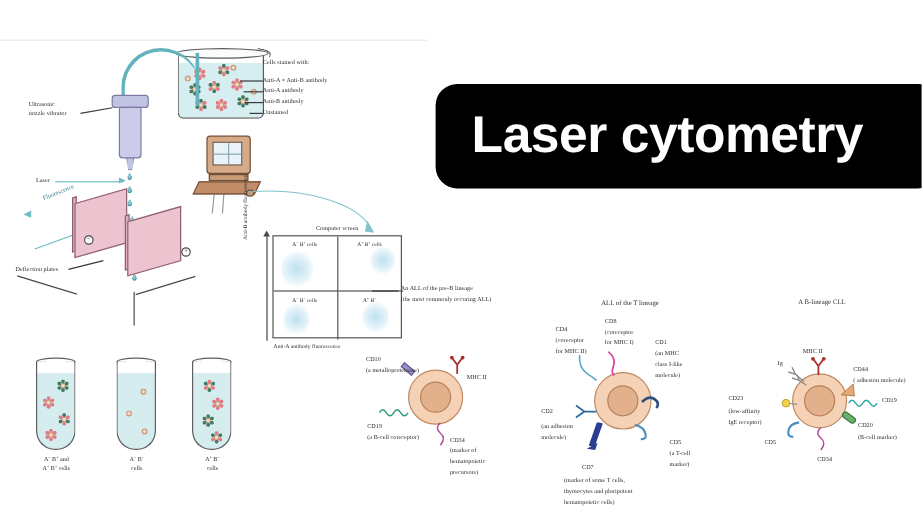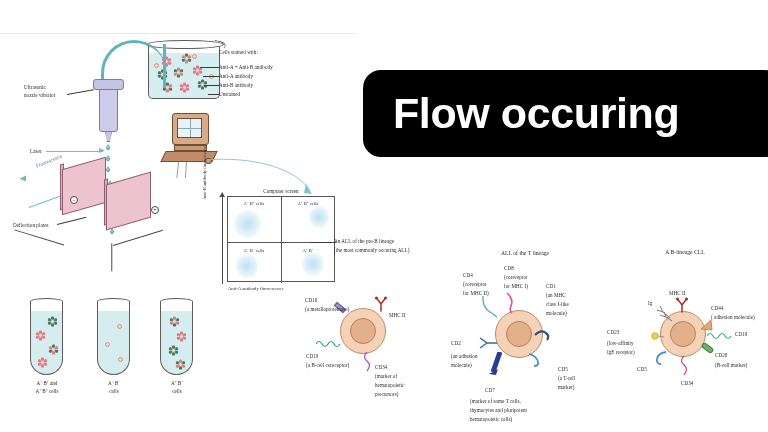--- a/index.html
+++ b/index.html
@@ -293,21 +293,21 @@
   .squig { position: absolute; }
 </style>
 </head>
 <body>
 
 <div id="canvas">
 
   <div class="top-rule"></div>
 
   <div id="title-badge">
-    <div id="title-text">Flow occuring</div>
+    <div id="title-text">Laser cytometry</div>
   </div>
 
   <div id="beaker"></div>
   <div id="beaker-rim"></div>
   <div id="beaker-spout"></div>
 
   <div class="cell-b" style="left:162px;top:57px">
     <div class="cell-core"></div>
     <div class="spike sp-red" style="transform:translate(0,-3.6px)"></div>
     <div class="spike sp-red" style="transform:translate(3.1px,-1.8px)"></div>

